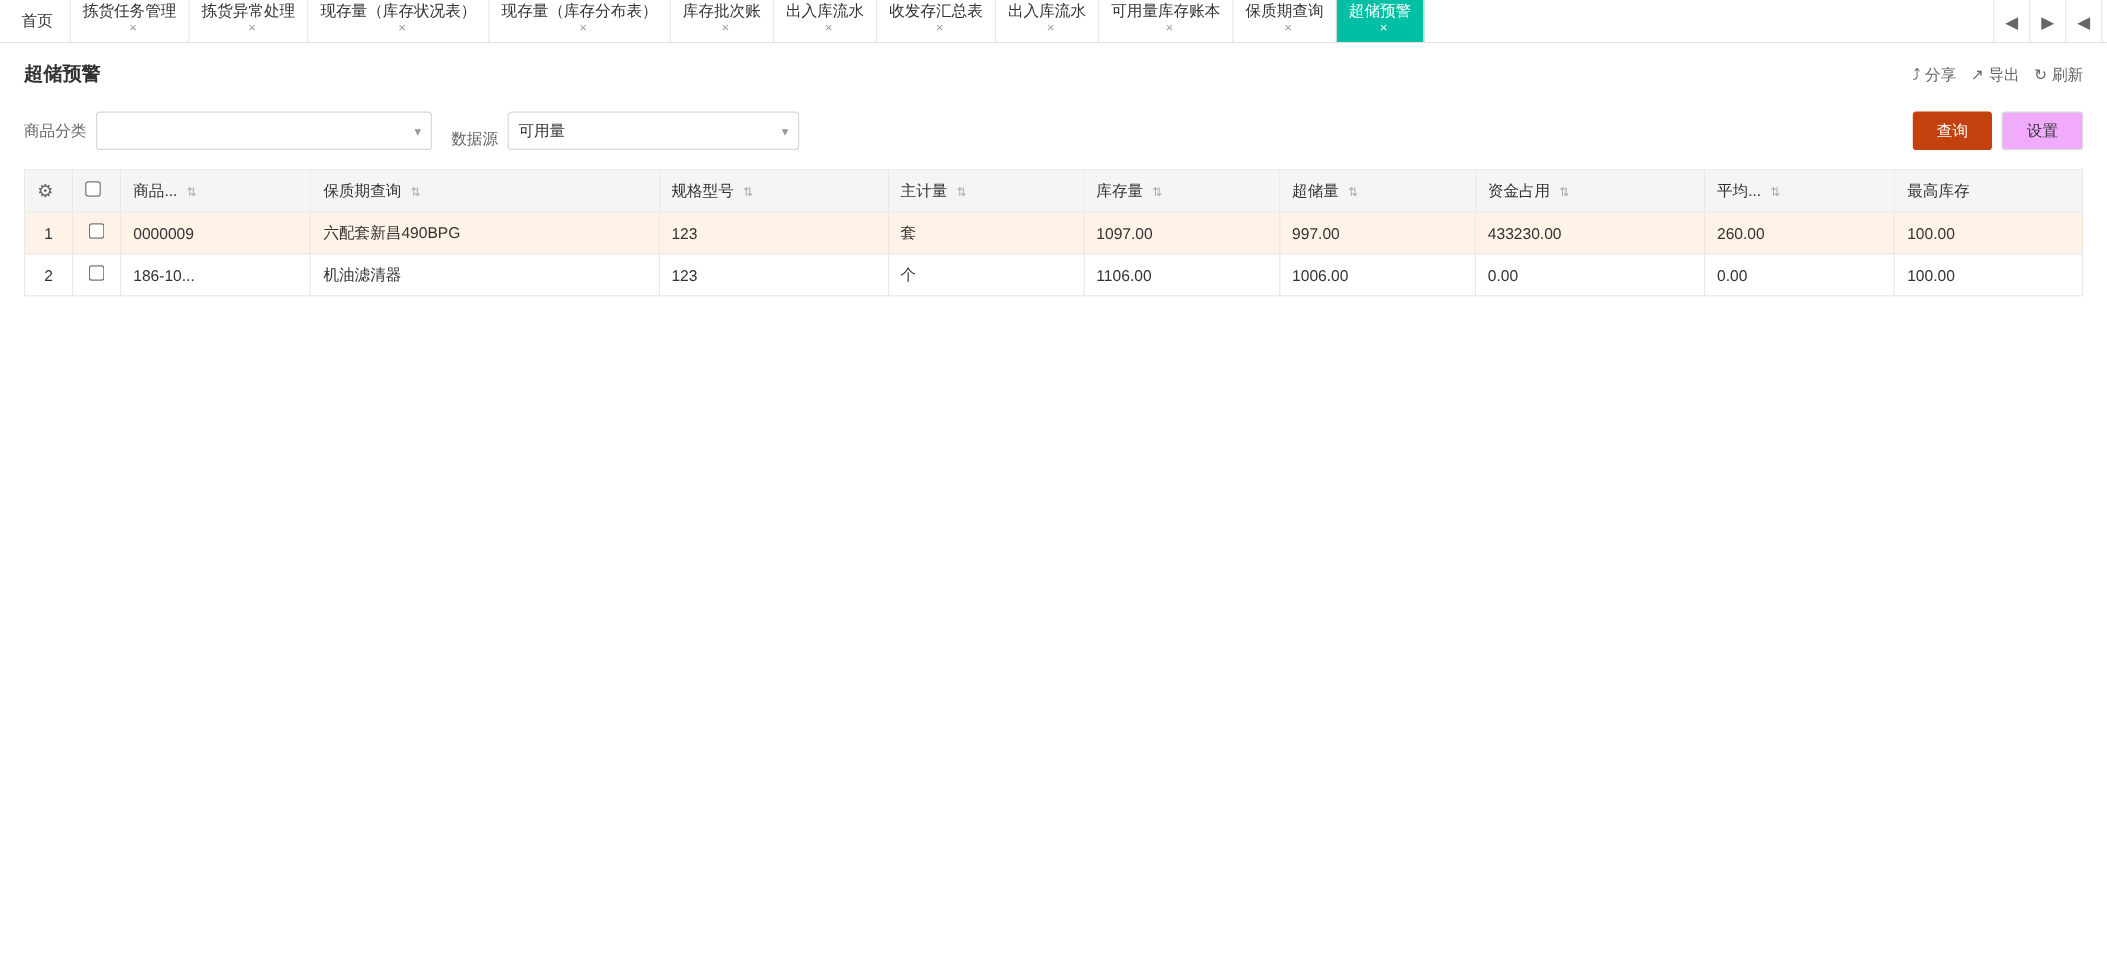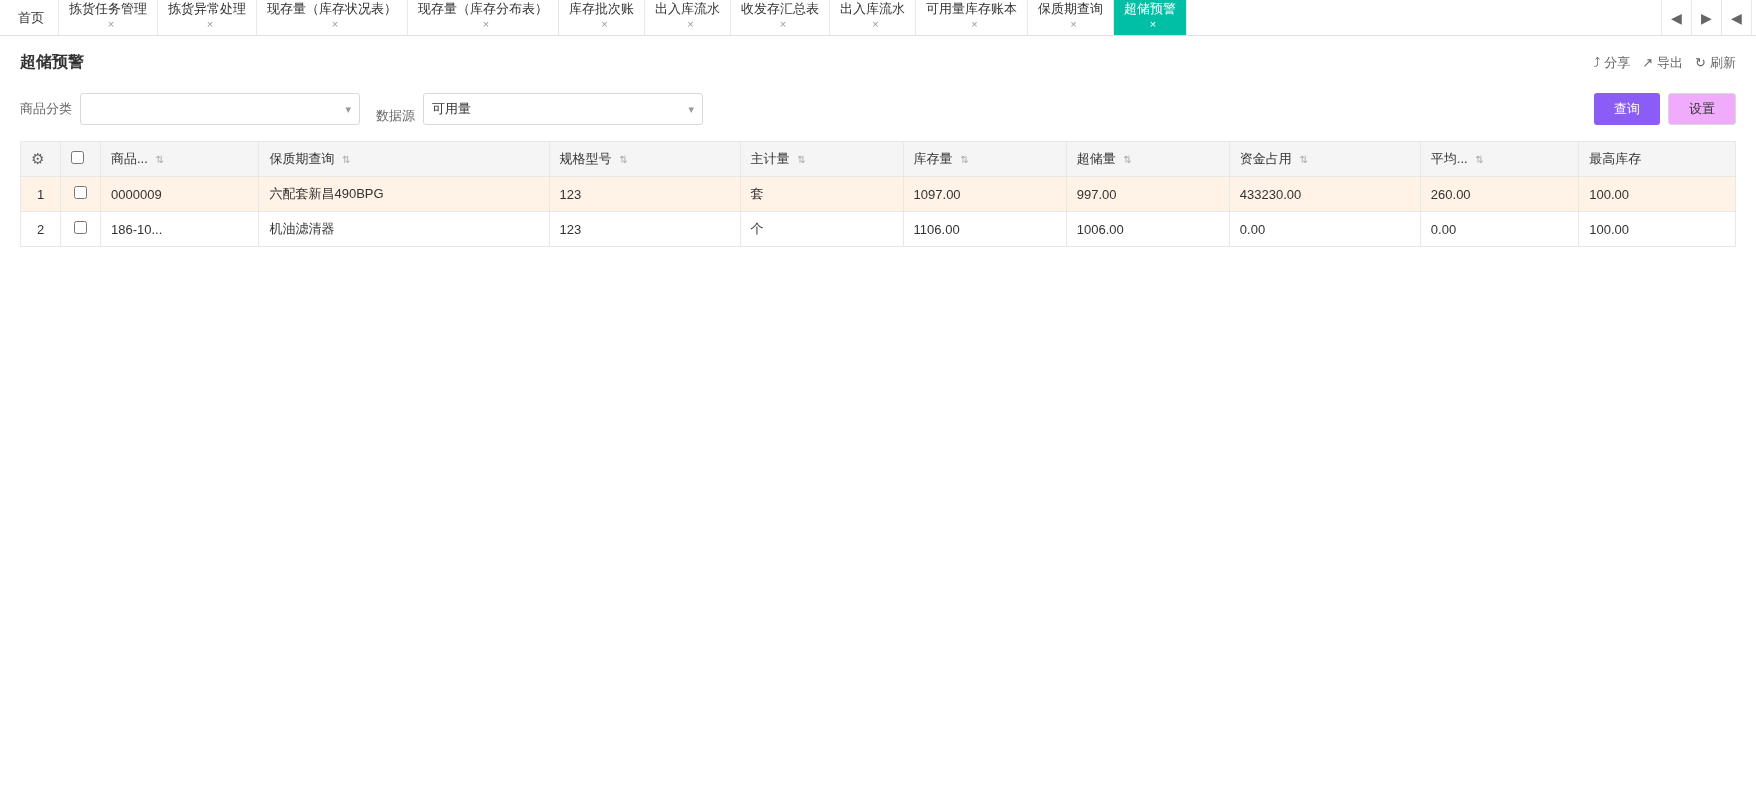--- a/index.html
+++ b/index.html
@@ -130,21 +130,21 @@
     }
     .filter-select-text { color: #333; }
     .filter-select-arrow { color: #999; font-size: 11px; }
 
     .filter-right {
       margin-left: auto;
       display: flex;
       gap: 8px;
     }
     .btn-query {
-      background: #8b5cf6;
+      background: #c2410c;
       color: #fff;
       border: none;
       border-radius: 3px;
       padding: 6px 20px;
       cursor: pointer;
       font-size: 13px;
     }
     .btn-settings {
       background: #f0abfc;
       color: #333;
@@ -288,21 +288,21 @@
     <div class="filter-item">
       <span class="filter-label">商品分类</span>
       <div class="filter-select">
         <span class="filter-select-text"></span>
         <span class="filter-select-arrow">▾</span>
       </div>
     </div>
 
     <div class="filter-item data-source-filter">
       <span class="filter-label">数据源</span>
-      <div class="filter-select" style="width:280px;gap:42px;">
+      <div class="filter-select" style="width:243px;gap:42px;">
         <span class="filter-select-text">可用量</span>
         <span class="filter-select-arrow">▾</span>
       </div>
     </div>
 
     <div class="filter-right">
       <button class="btn-query">查询</button>
       <button class="btn-settings">设置</button>
     </div>
   </div>

